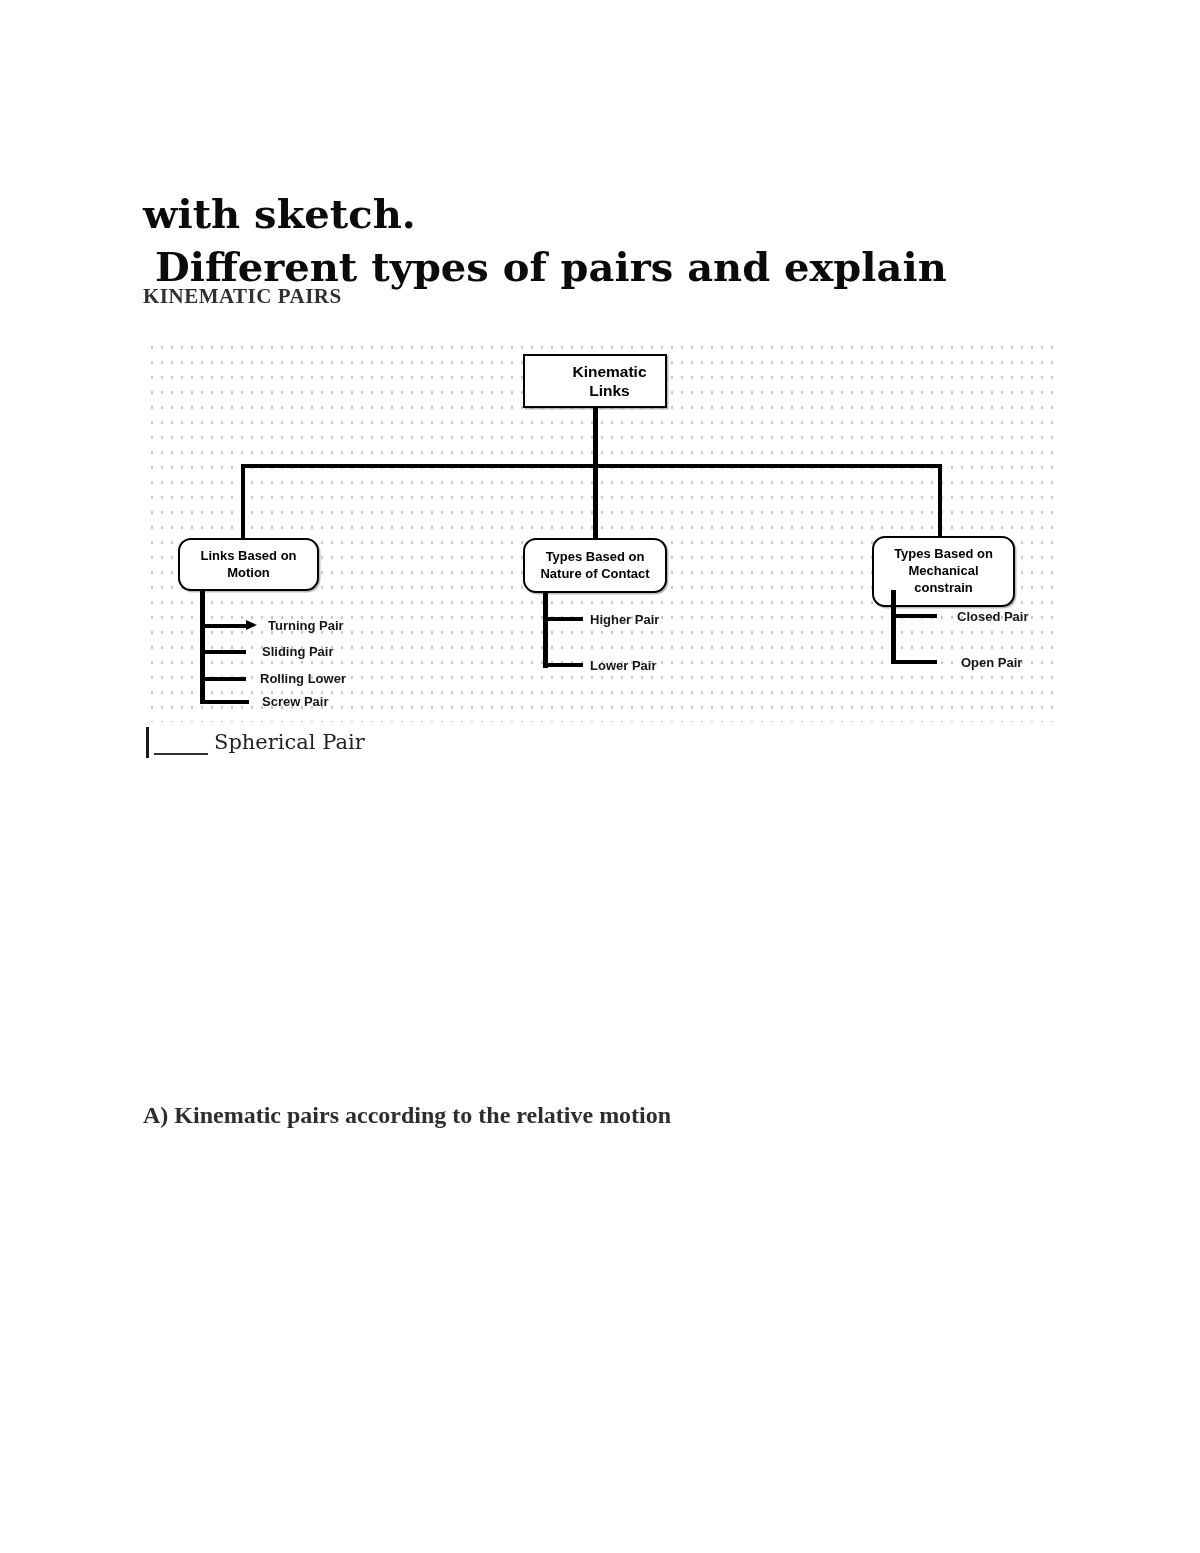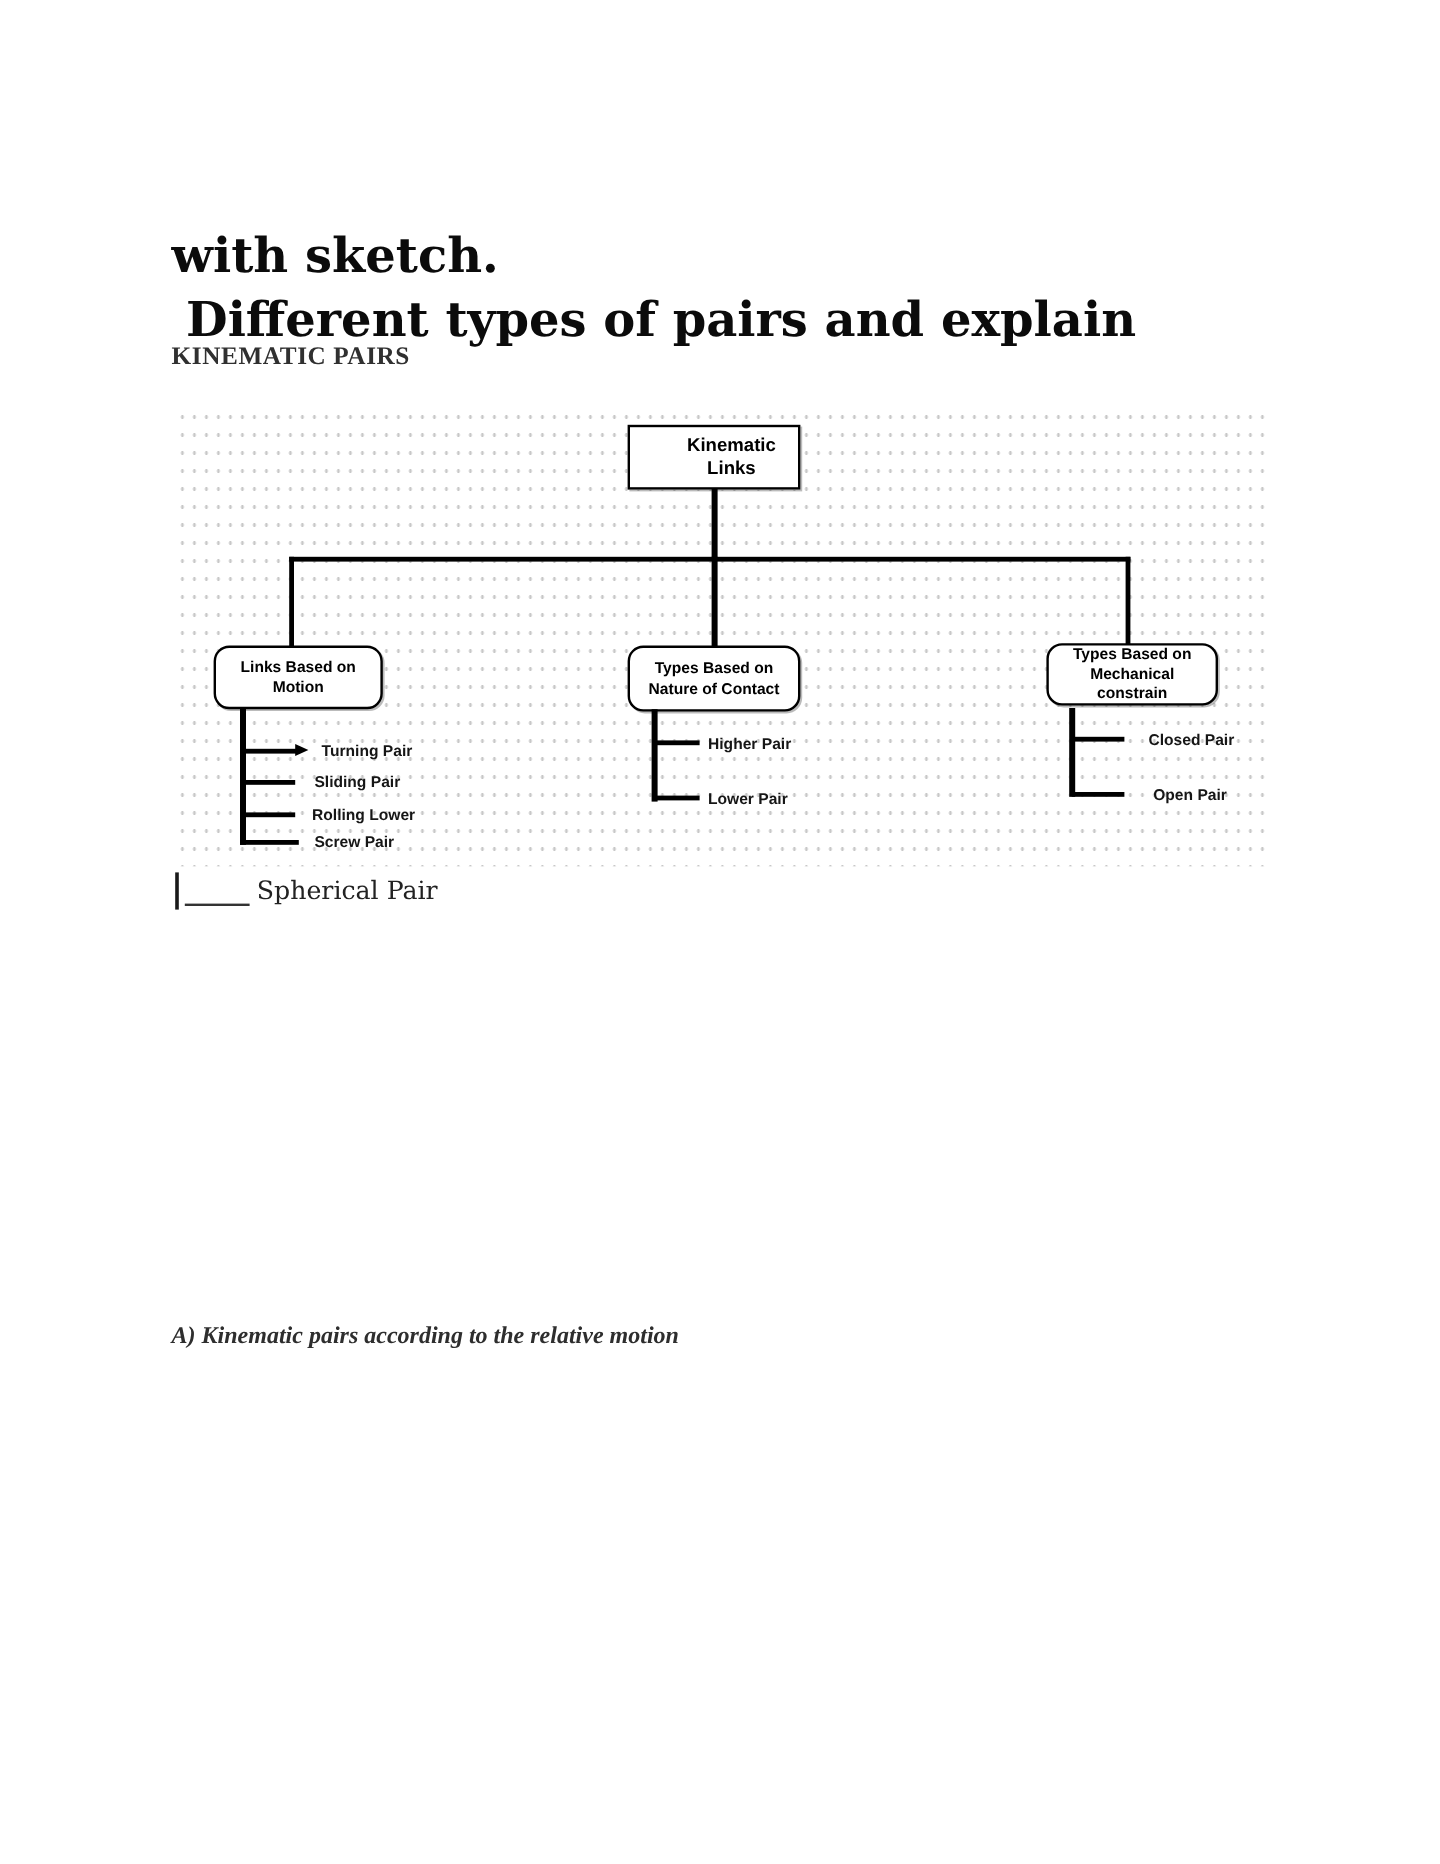--- a/index.html
+++ b/index.html
@@ -16,21 +16,21 @@
   .doc-title .tline { display:block; }
   .doc-title .tline.first { padding-left:12px; }
   .doc-subtitle {
     position:absolute; left:143px; top:284px;
     font-family:"Liberation Serif", serif; font-weight:bold;
     font-size:21px; color:#303030; letter-spacing:0.5px;
   }
   .section-heading {
     position:absolute; left:143px; top:1102px;
     font-family:"Liberation Serif", serif; font-weight:bold;
-    font-size:20px; color:#2e2e2e;font-style:italic;
+    font-size:24px; color:#2e2e2e;
   }
   
   .diagram {
     position:absolute; left:147px; top:340px; width:911px; height:382px;
     background-image: radial-gradient(#c8c8c8 1px, rgba(0,0,0,0) 1.45px);
     background-size: 10px 15px;
   }
   .node {
     position:absolute; background:#ffffff; border:2.5px solid #000;
     display:flex; align-items:center; justify-content:center; text-align:center;
@@ -76,21 +76,21 @@
   <div class="node root" style="left:523px; top:354px; width:144px; height:54px;padding-left:35px;">Kinematic Links</div>
 
   <div class="cline" style="left:593px; top:407px; width:5px;  height:60px;"></div>
   <div class="cline" style="left:241px; top:464px; width:701px; height:3.5px;"></div>
   <div class="cline" style="left:241px; top:464px; width:4px;  height:75px;"></div>
   <div class="cline" style="left:593px; top:464px; width:5px;  height:75px;"></div>
   <div class="cline" style="left:938px; top:464px; width:4px;  height:73px;"></div>
 
   <div class="node rounded" style="left:178px; top:538px; width:141px; height:53px;">Links Based on Motion</div>
   <div class="node rounded" style="left:523px; top:538px; width:144px; height:55px;">Types Based on Nature of Contact</div>
-  <div class="node rounded" style="left:872px; top:536px; width:143px; height:52px;">Types Based on Mechanical constrain</div>
+  <div class="node rounded" style="left:872px; top:536px; width:143px; height:71px;">Types Based on Mechanical constrain</div>
 
   <div class="cline" style="left:200px; top:590px; width:5px; height:114px;"></div>
   <div class="cline" style="left:200px; top:624px; width:47px; height:4px;"></div>
   <div class="arrowhead" style="left:246px; top:620px;"></div>
   <div class="cline" style="left:200px; top:650px; width:46px; height:4px;"></div>
   <div class="cline" style="left:200px; top:677px; width:46px; height:4px;"></div>
   <div class="cline" style="left:200px; top:700px; width:49px; height:4px;"></div>
   <div class="leaf" style="left:268px; top:618px;">Turning Pair</div>
   <div class="leaf" style="left:262px; top:644px;">Sliding Pair</div>
   <div class="leaf" style="left:260px; top:671px;">Rolling Lower</div>

